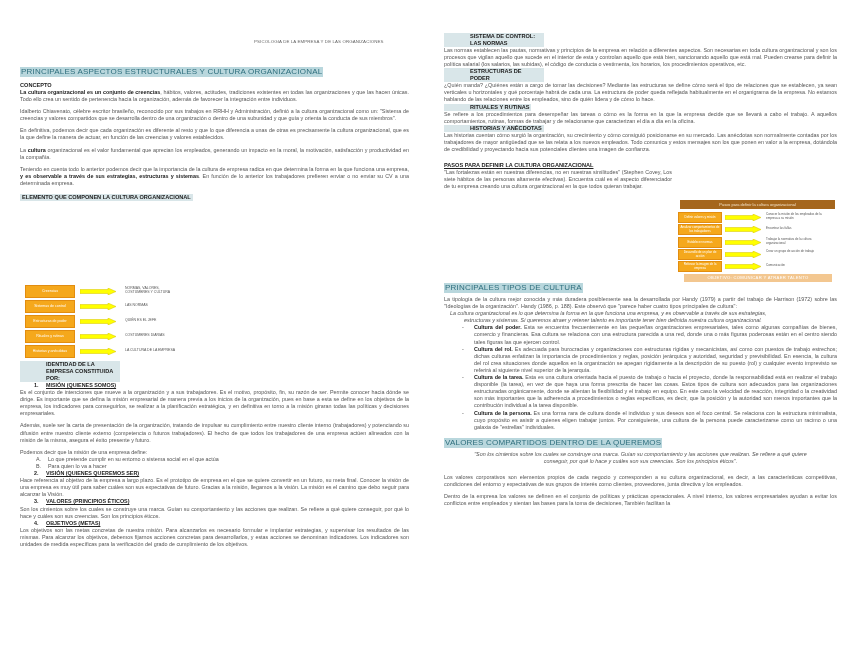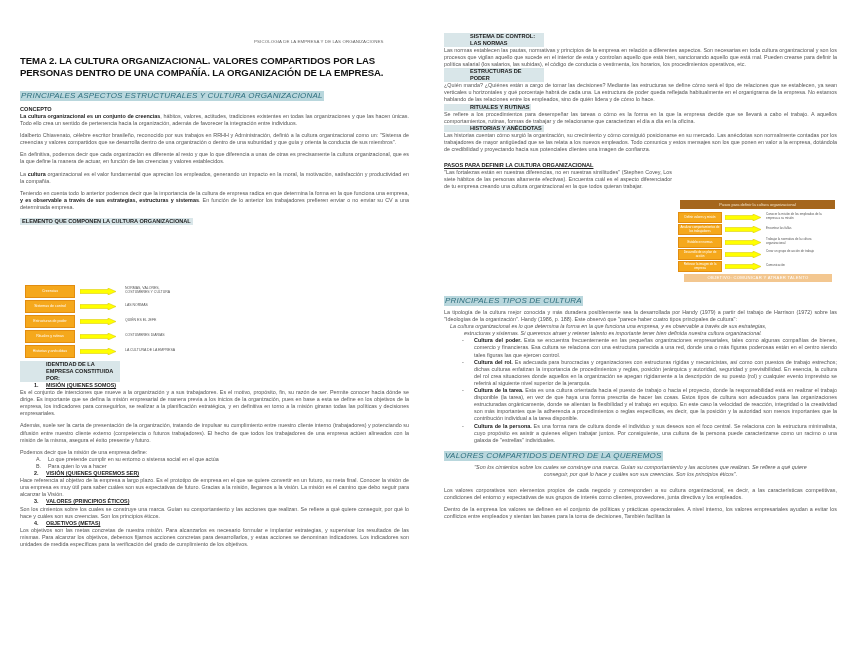--- a/index.html
+++ b/index.html
@@ -5,21 +5,21 @@
   * { box-sizing: border-box; margin: 0; padding: 0; }
   html, body { width: 848px; height: 655px; background: #ffffff; overflow: hidden; }
   body { font-family: "Liberation Sans", sans-serif; color: #555; font-size: 5.4px; line-height: 7.1px; position: relative; }
   .page { position: absolute; top: 0; width: 424px; height: 655px; }
   .page.left { left: 0; }
   .page.right { left: 424px; }
   .running-head { position: absolute; top: 38px; right: 14px; font-size: 4.4px; color: #666; letter-spacing: 0.1px; }
   .col { position: absolute; left: 20px; width: 389px; }
   .right .col { left: 20px; width: 393px; }
   .title { font-weight: bold; color: #111; font-size: 9.6px; line-height: 12px; letter-spacing: -0.1px; }
-  .sec-head { display: inline-block; background: #b9d7dd; color: #2f6f7e; font-size: 8px; line-height: 10px; padding: 0 1px; letter-spacing: 0.2px; font-style: italic; }
+  .sec-head { display: inline-block; background: #b9d7dd; color: #2f6f7e; font-size: 8px; line-height: 10px; padding: 0 1px; letter-spacing: 0.2px; }
   .sub-head { font-weight: bold; color: #222; font-size: 5.6px; line-height: 7px; }
   .sub-head.boxed { background: #d9e6e9; display: inline-block; padding: 0 2px; }
   .sub-head.ind { display: block; width: 100px; background: linear-gradient(90deg, #d9e6e9 0, #d9e6e9 68%, transparent 68%); }
   .sub-head.ind span { display:inline-block; margin-left: 26px; background: #d9e6e9; padding-right: 2px; }
   p { text-align: justify; margin-bottom: 5px; }
   p.tight { margin-bottom: 0; }
   b { color: #222; }
   .num-head { font-weight: bold; color: #222; text-decoration: underline; margin-left: 14px; }
   .num-head .n { display: inline-block; width: 12px; text-decoration: none; }
   .alpha { margin-left: 16px; }
@@ -37,21 +37,20 @@
   .dlabel { position: absolute; left: 100px; top: 3px; font-size: 3.5px; line-height: 4px; color: #555; }
   
   .d2title { position: absolute; background: #a5661c; color: #f3e2c8; font-size: 4px; text-align: center; line-height: 9px; }
   .d2foot { position: absolute; background: #f3c790; color: #fff; font-size: 4.2px; text-align: center; line-height: 8px; letter-spacing: 0.3px; }
 </style>
 </head>
 <body>
 
 <div class="page left">
   <div class="col" style="top:55px;">
-    <div class="title">TEMA 2. LA CULTURA ORGANIZACIONAL. VALORES COMPARTIDOS POR LAS PERSONAS DENTRO DE UNA COMPAÑÍA. LA ORGANIZACIÓN DE LA EMPRESA.</div>
     <div style="height:12px"></div>
     <div class="sec-head">PRINCIPALES ASPECTOS ESTRUCTURALES Y CULTURA ORGANIZACIONAL</div>
     <div style="height:5px"></div>
     <div class="sub-head" style="text-decoration:none">CONCEPTO</div>
     <p><b>La cultura organizacional es un conjunto de creencias</b><span>, hábitos, valores, actitudes, tradiciones existentes en todas las organizaciones y que las hacen únicas. Todo ello crea un sentido de pertenencia hacia la organización, además de favorecer la integración entre individuos.</span></p>
     <p>Idalberto Chiavenato, célebre escritor brasileño, reconocido por sus trabajos en RRHH y Administración, definió a la cultura organizacional como un: "Sistema de creencias y valores compartidos que se desarrolla dentro de una organización o dentro de una subunidad y que guía y orienta la conducta de sus miembros".</p>
     <p>En definitiva, podemos decir que cada organización es diferente al resto y que lo que diferencia a unas de otras es precisamente la cultura organizacional, que es la que define la manera de actuar, en función de las creencias y valores establecidos.</p>
     <p><span>La </span><b>cultura</b><span> organizacional es el valor fundamental que aprecian los empleados, generando un impacto en la moral, la motivación, satisfacción y productividad en la compañía.</span></p>
     <p><span>Teniendo en cuenta todo lo anterior podemos decir que la importancia de la cultura de empresa radica en que determina la forma en la que funciona una empresa, </span><b>y es observable a través de sus estrategias, estructuras y sistemas</b><span>. En función de lo anterior los trabajadores prefieren enviar o no enviar su CV a una determinada empresa.</span></p>
     <div class="sub-head boxed" style="margin-top:2px">ELEMENTO QUE COMPONEN LA CULTURA ORGANIZACIONAL</div>
@@ -161,21 +160,21 @@
     <div class="drow" style="top:61px">
       <div class="obox" style="width:44px;height:11px;font-size:3px;line-height:3.5px">Reforzar la imagen de la empresa</div>
       <svg class="arrow" style="left:47px;top:2px;width:36px" viewBox="0 0 36 7">
           <polygon points="0,1.5 28,1.5 28,0 36,3.5 28,7 28,5.5 0,5.5" fill="#ffff00" stroke="#d6c200" stroke-width="0.5"></polygon>
         </svg>
       <div class="dlabel" style="left:88px;top:3px;width:64px;font-size:3px;line-height:3.6px">Comunicación</div>
     </div>
     <div class="d2foot" style="left:6px; top:74px; width:148px; height:8px;">OBJETIVO: COMUNICAR Y ATRAER TALENTO</div>
   </div>
 
-  <div class="col" style="top:296px;">
+  <div class="col" style="top:283px;">
     <div class="sec-head">PRINCIPALES TIPOS DE CULTURA</div>
     <div style="height:3px"></div>
     <p class="tight">La tipología de la cultura mejor conocida y más duradera posiblemente sea la desarrollada por Handy (1979) a partir del trabajo de Harrison (1972) sobre las "Ideologías de la organización". Handy (1986, p. 188). Este observó que "parece haber cuatro tipos principales de cultura":</p>
     <div class="ital"><span>La cultura organizacional es lo que determina la forma en la que funciona una empresa, y es observable a través de sus estrategias,</span><span class="cont">estructuras y sistemas. Si queremos atraer y retener talento es importante tener bien definida nuestra cultura organizacional.</span></div>
     <div class="bullet"><b>Cultura del poder.</b><span> Esta se encuentra frecuentemente en las pequeñas organizaciones empresariales, tales como algunas compañías de bienes, comercio y financieras. Esa cultura se relaciona con una estructura parecida a una red, donde una o más figuras poderosas están en el centro siendo tales figuras las que ejercen control.</span></div>
     <div class="bullet"><b>Cultura del rol.</b><span> Es adecuada para burocracias y organizaciones con estructuras rígidas y mecanicistas, así como con puestos de trabajo estrechos; dichas culturas enfatizan la importancia de procedimientos y reglas, posición jerárquica y autoridad, seguridad y previsibilidad. En esencia, la cultura del rol crea situaciones donde aquellos en la organización se apegan rígidamente a la descripción de su puesto (rol) y cualquier evento imprevisto se referirá al siguiente nivel superior de la jerarquía.</span></div>
     <div class="bullet"><b>Cultura de la tarea.</b><span> Esta es una cultura orientada hacia el puesto de trabajo o hacia el proyecto, donde la responsabilidad está en realizar el trabajo disponible (la tarea), en vez de que haya una forma prescrita de hacer las cosas. Estos tipos de cultura son adecuados para las organizaciones estructuradas orgánicamente, donde se alientan la flexibilidad y el trabajo en equipo. En este caso la velocidad de reacción, integridad o la creatividad son más importantes que la adherencia a procedimientos o reglas específicas, es decir, que la posición y la autoridad son menos importantes que la contribución individual a la tarea disponible.</span></div>
     <div class="bullet"><b>Cultura de la persona.</b><span> Es una forma rara de cultura donde el individuo y sus deseos son el foco central. Se relaciona con la estructura minimalista, cuyo propósito es asistir a quienes eligen trabajar juntos. Por consiguiente, una cultura de la persona puede caracterizarse como un racimo o una galaxia de "estrellas" individuales.</span></div>
     <div style="height:7px"></div>
     <div class="sec-head">VALORES COMPARTIDOS DENTRO DE LA QUEREMOS</div>

